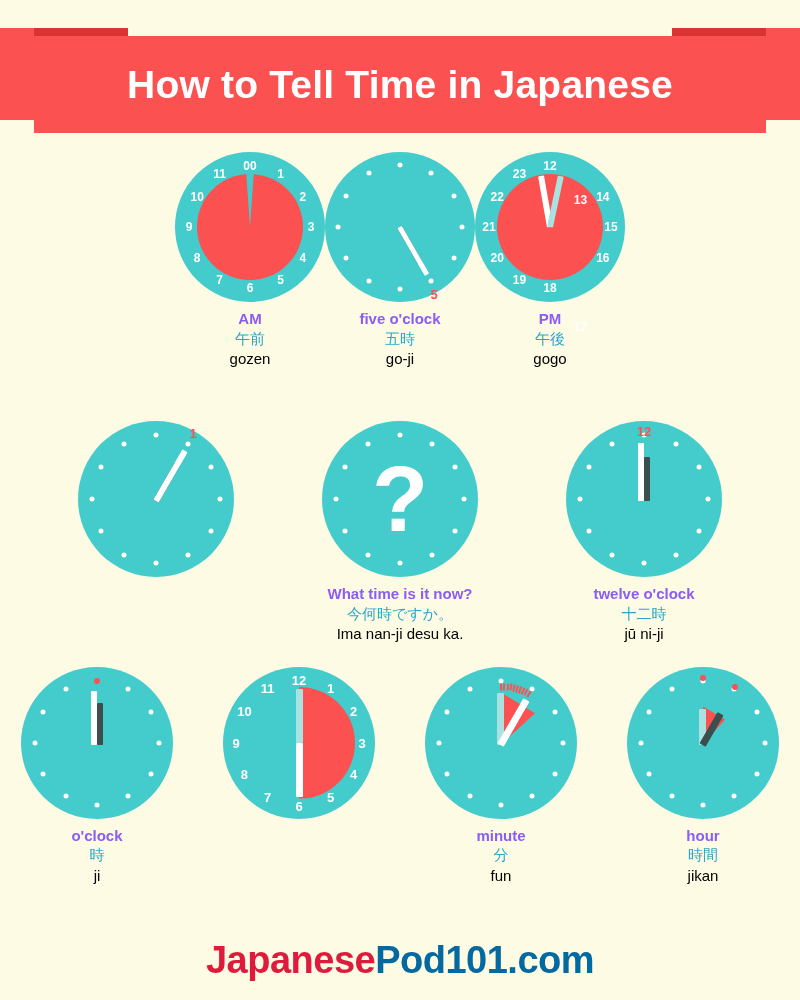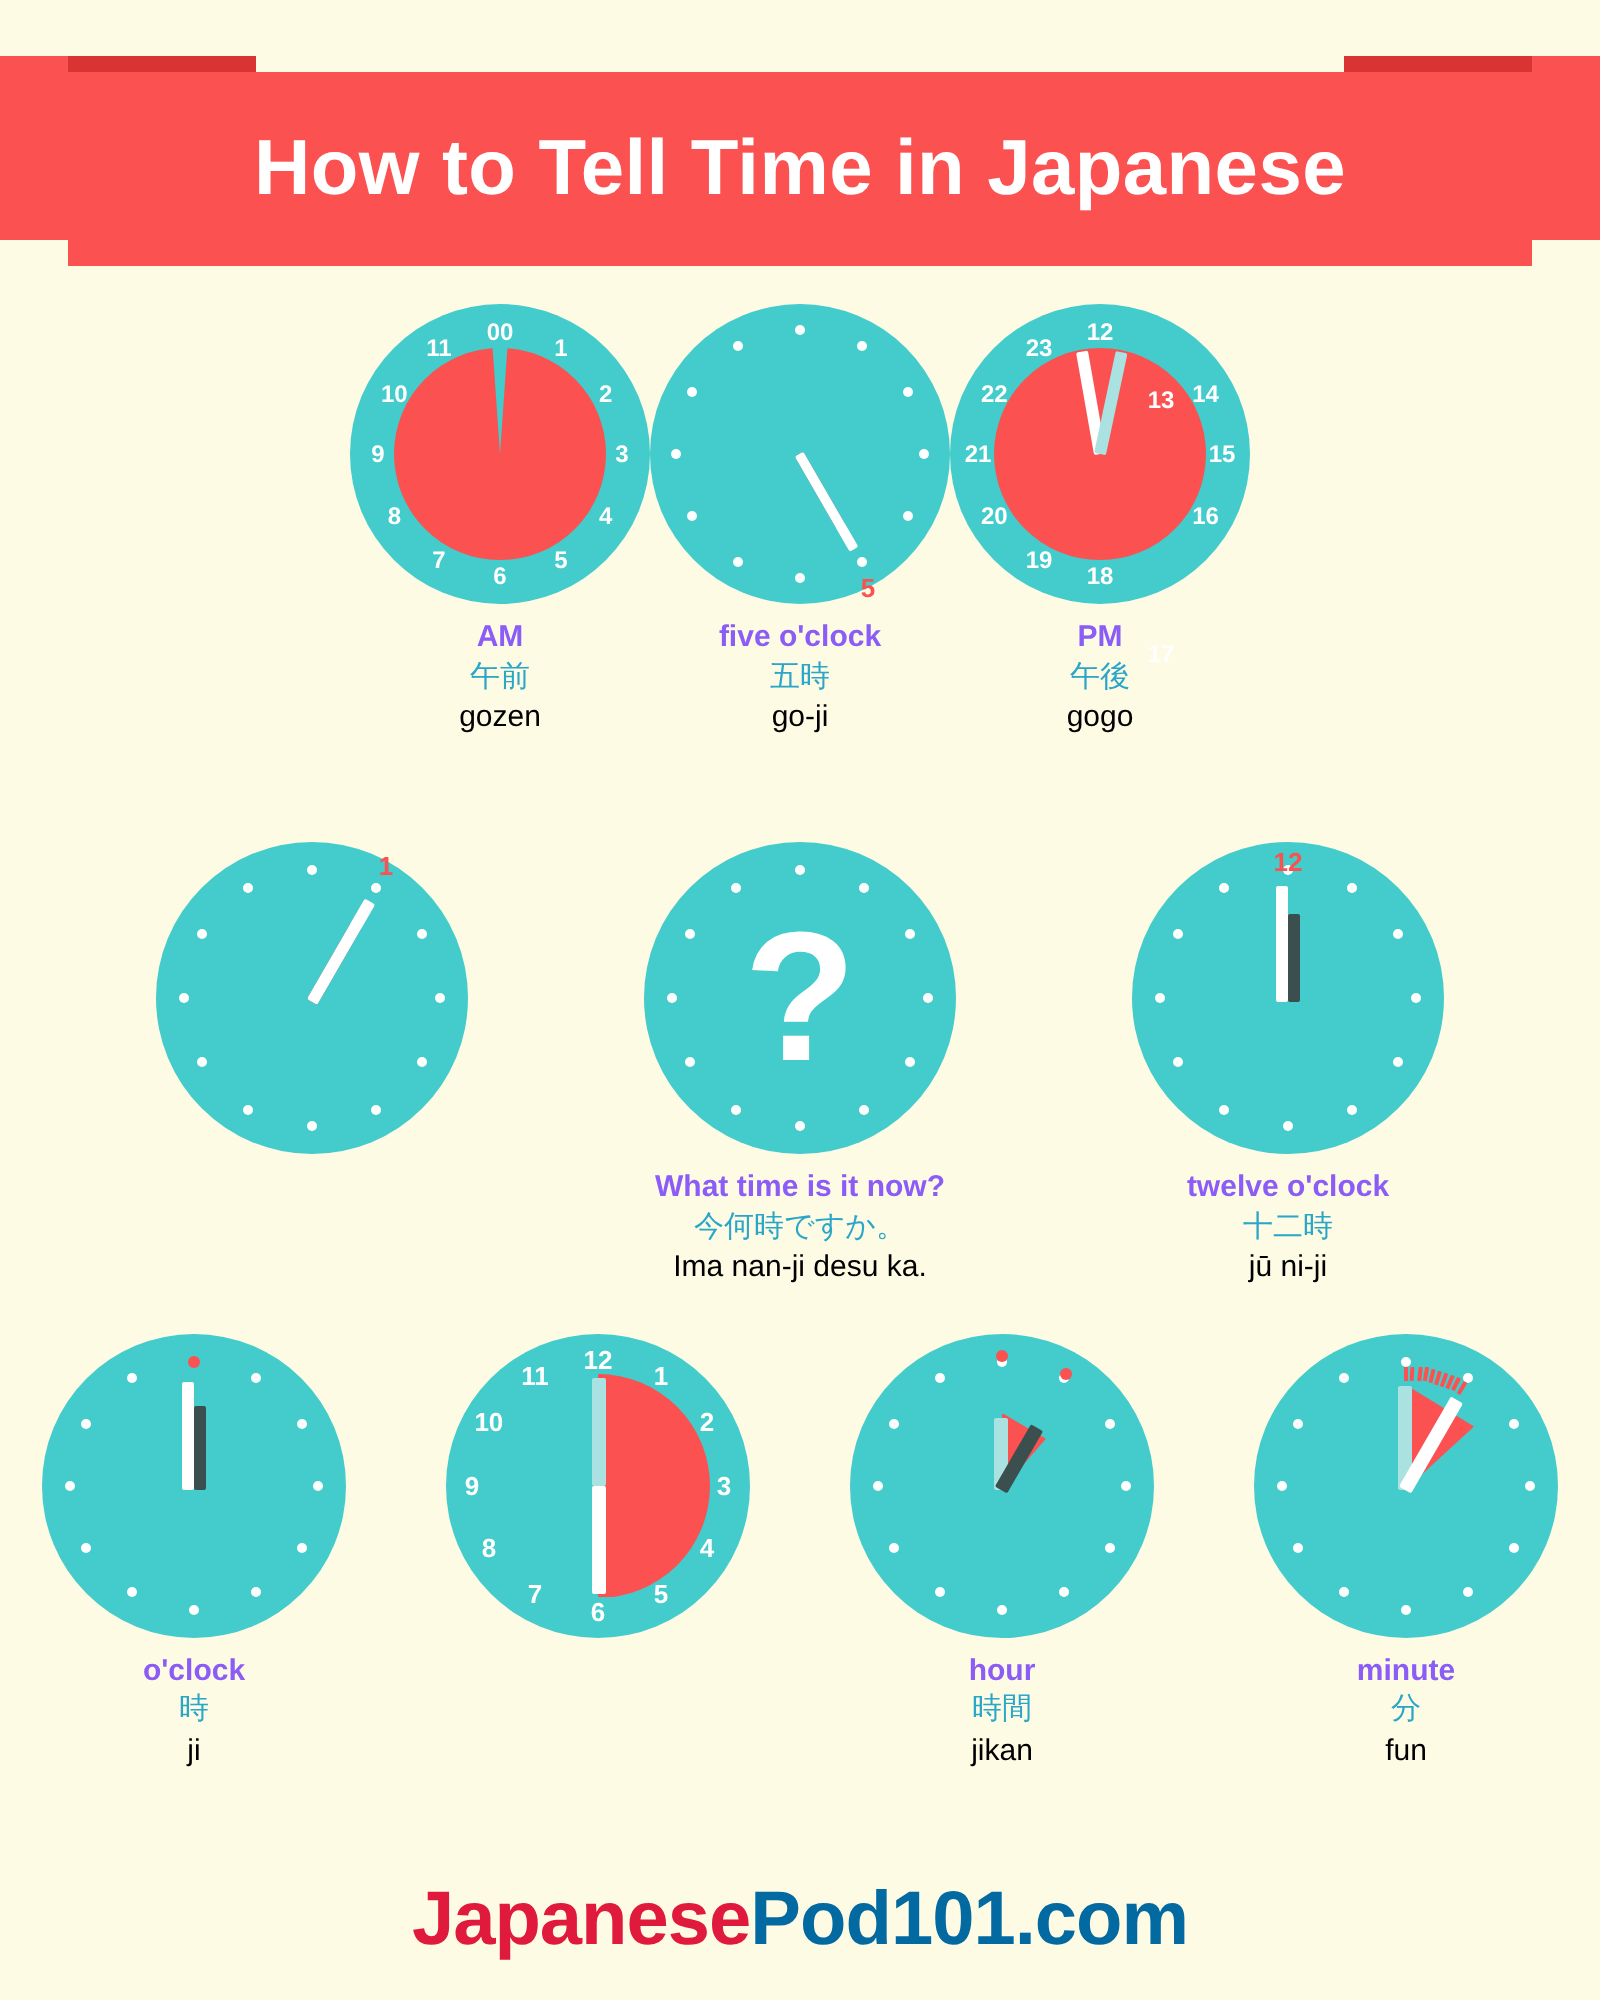--- a/index.html
+++ b/index.html
@@ -324,51 +324,20 @@
           <div class="num" style="left: 13px; top: 76px; font-size: 13px;">9</div>
           <div class="num" style="left: 21.4404px; top: 44.5px; font-size: 13px;">10</div>
           <div class="num" style="left: 44.5px; top: 21.4404px; font-size: 13px;">11</div>
         </div>
     </div>
   </div>
 
   <div class="cell">
     <div class="clock" style="width:152px;height:152px;">
       <div class="face" style="left:0;top:0;width:152px;height:152px;"></div>
-      <div id="hr-dots">
-          <div class="dot" style="left: 76px; top: 14px; width: 5px; height: 5px;"></div>
-          <div class="dot" style="left: 107px; top: 22.3064px; width: 5px; height: 5px;"></div>
-          <div class="dot" style="left: 129.694px; top: 45px; width: 5px; height: 5px;"></div>
-          <div class="dot" style="left: 138px; top: 76px; width: 5px; height: 5px;"></div>
-          <div class="dot" style="left: 129.694px; top: 107px; width: 5px; height: 5px;"></div>
-          <div class="dot" style="left: 107px; top: 129.694px; width: 5px; height: 5px;"></div>
-          <div class="dot" style="left: 76px; top: 138px; width: 5px; height: 5px;"></div>
-          <div class="dot" style="left: 45px; top: 129.694px; width: 5px; height: 5px;"></div>
-          <div class="dot" style="left: 22.3064px; top: 107px; width: 5px; height: 5px;"></div>
-          <div class="dot" style="left: 14px; top: 76px; width: 5px; height: 5px;"></div>
-          <div class="dot" style="left: 22.3064px; top: 45px; width: 5px; height: 5px;"></div>
-          <div class="dot" style="left: 45px; top: 22.3064px; width: 5px; height: 5px;"></div>
-        </div>
-      <div class="inner-red" style="left:76px;top:40px;width:22px;height:38px;border-radius:0;
-           clip-path: polygon(0 100%, 0 0, 100% 34%);"></div>
-      <div class="hand pale" style="left:72px;top:42px;width:7px;height:36px;"></div>
-      <div class="hand dark" style="left:72px;top:42px;width:7px;height:36px;transform:rotate(30deg);"></div>
-      <div class="dot red" style="left:76px;top:11px;width:6px;height:6px;"></div>
-      <div class="dot red" style="left:108px;top:20px;width:6px;height:6px;"></div>
-    </div>
-    <div class="labels">
-      <div class="lbl-en">hour</div>
-      <div class="lbl-jp">時間</div>
-      <div class="lbl-ro">jikan</div>
-    </div>
-  </div>
-
-  <div class="cell">
-    <div class="clock" style="width:152px;height:152px;">
-      <div class="face" style="left:0;top:0;width:152px;height:152px;"></div>
       <div id="mn-dots">
           <div class="dot" style="left: 76px; top: 14px; width: 5px; height: 5px;"></div>
           <div class="dot" style="left: 107px; top: 22.3064px; width: 5px; height: 5px;"></div>
           <div class="dot" style="left: 129.694px; top: 45px; width: 5px; height: 5px;"></div>
           <div class="dot" style="left: 138px; top: 76px; width: 5px; height: 5px;"></div>
           <div class="dot" style="left: 129.694px; top: 107px; width: 5px; height: 5px;"></div>
           <div class="dot" style="left: 107px; top: 129.694px; width: 5px; height: 5px;"></div>
           <div class="dot" style="left: 76px; top: 138px; width: 5px; height: 5px;"></div>
           <div class="dot" style="left: 45px; top: 129.694px; width: 5px; height: 5px;"></div>
           <div class="dot" style="left: 22.3064px; top: 107px; width: 5px; height: 5px;"></div>
@@ -392,17 +361,48 @@
           <div style="position: absolute; width: 2px; height: 7px; background: rgb(251, 81, 81); left: 101.133px; top: 25.9566px; transform: translate(-50%, -50%) rotate(26.6667deg);"></div>
           <div style="position: absolute; width: 2px; height: 7px; background: rgb(251, 81, 81); left: 104px; top: 27.5026px; transform: translate(-50%, -50%) rotate(30deg);"></div>
         </div>
     </div>
     <div class="labels">
       <div class="lbl-en">minute</div>
       <div class="lbl-jp">分</div>
       <div class="lbl-ro">fun</div>
     </div>
   </div>
+
+  <div class="cell">
+    <div class="clock" style="width:152px;height:152px;">
+      <div class="face" style="left:0;top:0;width:152px;height:152px;"></div>
+      <div id="hr-dots">
+          <div class="dot" style="left: 76px; top: 14px; width: 5px; height: 5px;"></div>
+          <div class="dot" style="left: 107px; top: 22.3064px; width: 5px; height: 5px;"></div>
+          <div class="dot" style="left: 129.694px; top: 45px; width: 5px; height: 5px;"></div>
+          <div class="dot" style="left: 138px; top: 76px; width: 5px; height: 5px;"></div>
+          <div class="dot" style="left: 129.694px; top: 107px; width: 5px; height: 5px;"></div>
+          <div class="dot" style="left: 107px; top: 129.694px; width: 5px; height: 5px;"></div>
+          <div class="dot" style="left: 76px; top: 138px; width: 5px; height: 5px;"></div>
+          <div class="dot" style="left: 45px; top: 129.694px; width: 5px; height: 5px;"></div>
+          <div class="dot" style="left: 22.3064px; top: 107px; width: 5px; height: 5px;"></div>
+          <div class="dot" style="left: 14px; top: 76px; width: 5px; height: 5px;"></div>
+          <div class="dot" style="left: 22.3064px; top: 45px; width: 5px; height: 5px;"></div>
+          <div class="dot" style="left: 45px; top: 22.3064px; width: 5px; height: 5px;"></div>
+        </div>
+      <div class="inner-red" style="left:76px;top:40px;width:22px;height:38px;border-radius:0;
+           clip-path: polygon(0 100%, 0 0, 100% 34%);"></div>
+      <div class="hand pale" style="left:72px;top:42px;width:7px;height:36px;"></div>
+      <div class="hand dark" style="left:72px;top:42px;width:7px;height:36px;transform:rotate(30deg);"></div>
+      <div class="dot red" style="left:76px;top:11px;width:6px;height:6px;"></div>
+      <div class="dot red" style="left:108px;top:20px;width:6px;height:6px;"></div>
+    </div>
+    <div class="labels">
+      <div class="lbl-en">hour</div>
+      <div class="lbl-jp">時間</div>
+      <div class="lbl-ro">jikan</div>
+    </div>
+  </div>
 </div>
 
 <div class="footer">
   <span class="jp">Japanese</span><span class="pod">Pod101.com</span>
 </div>
 
 </body></html>

